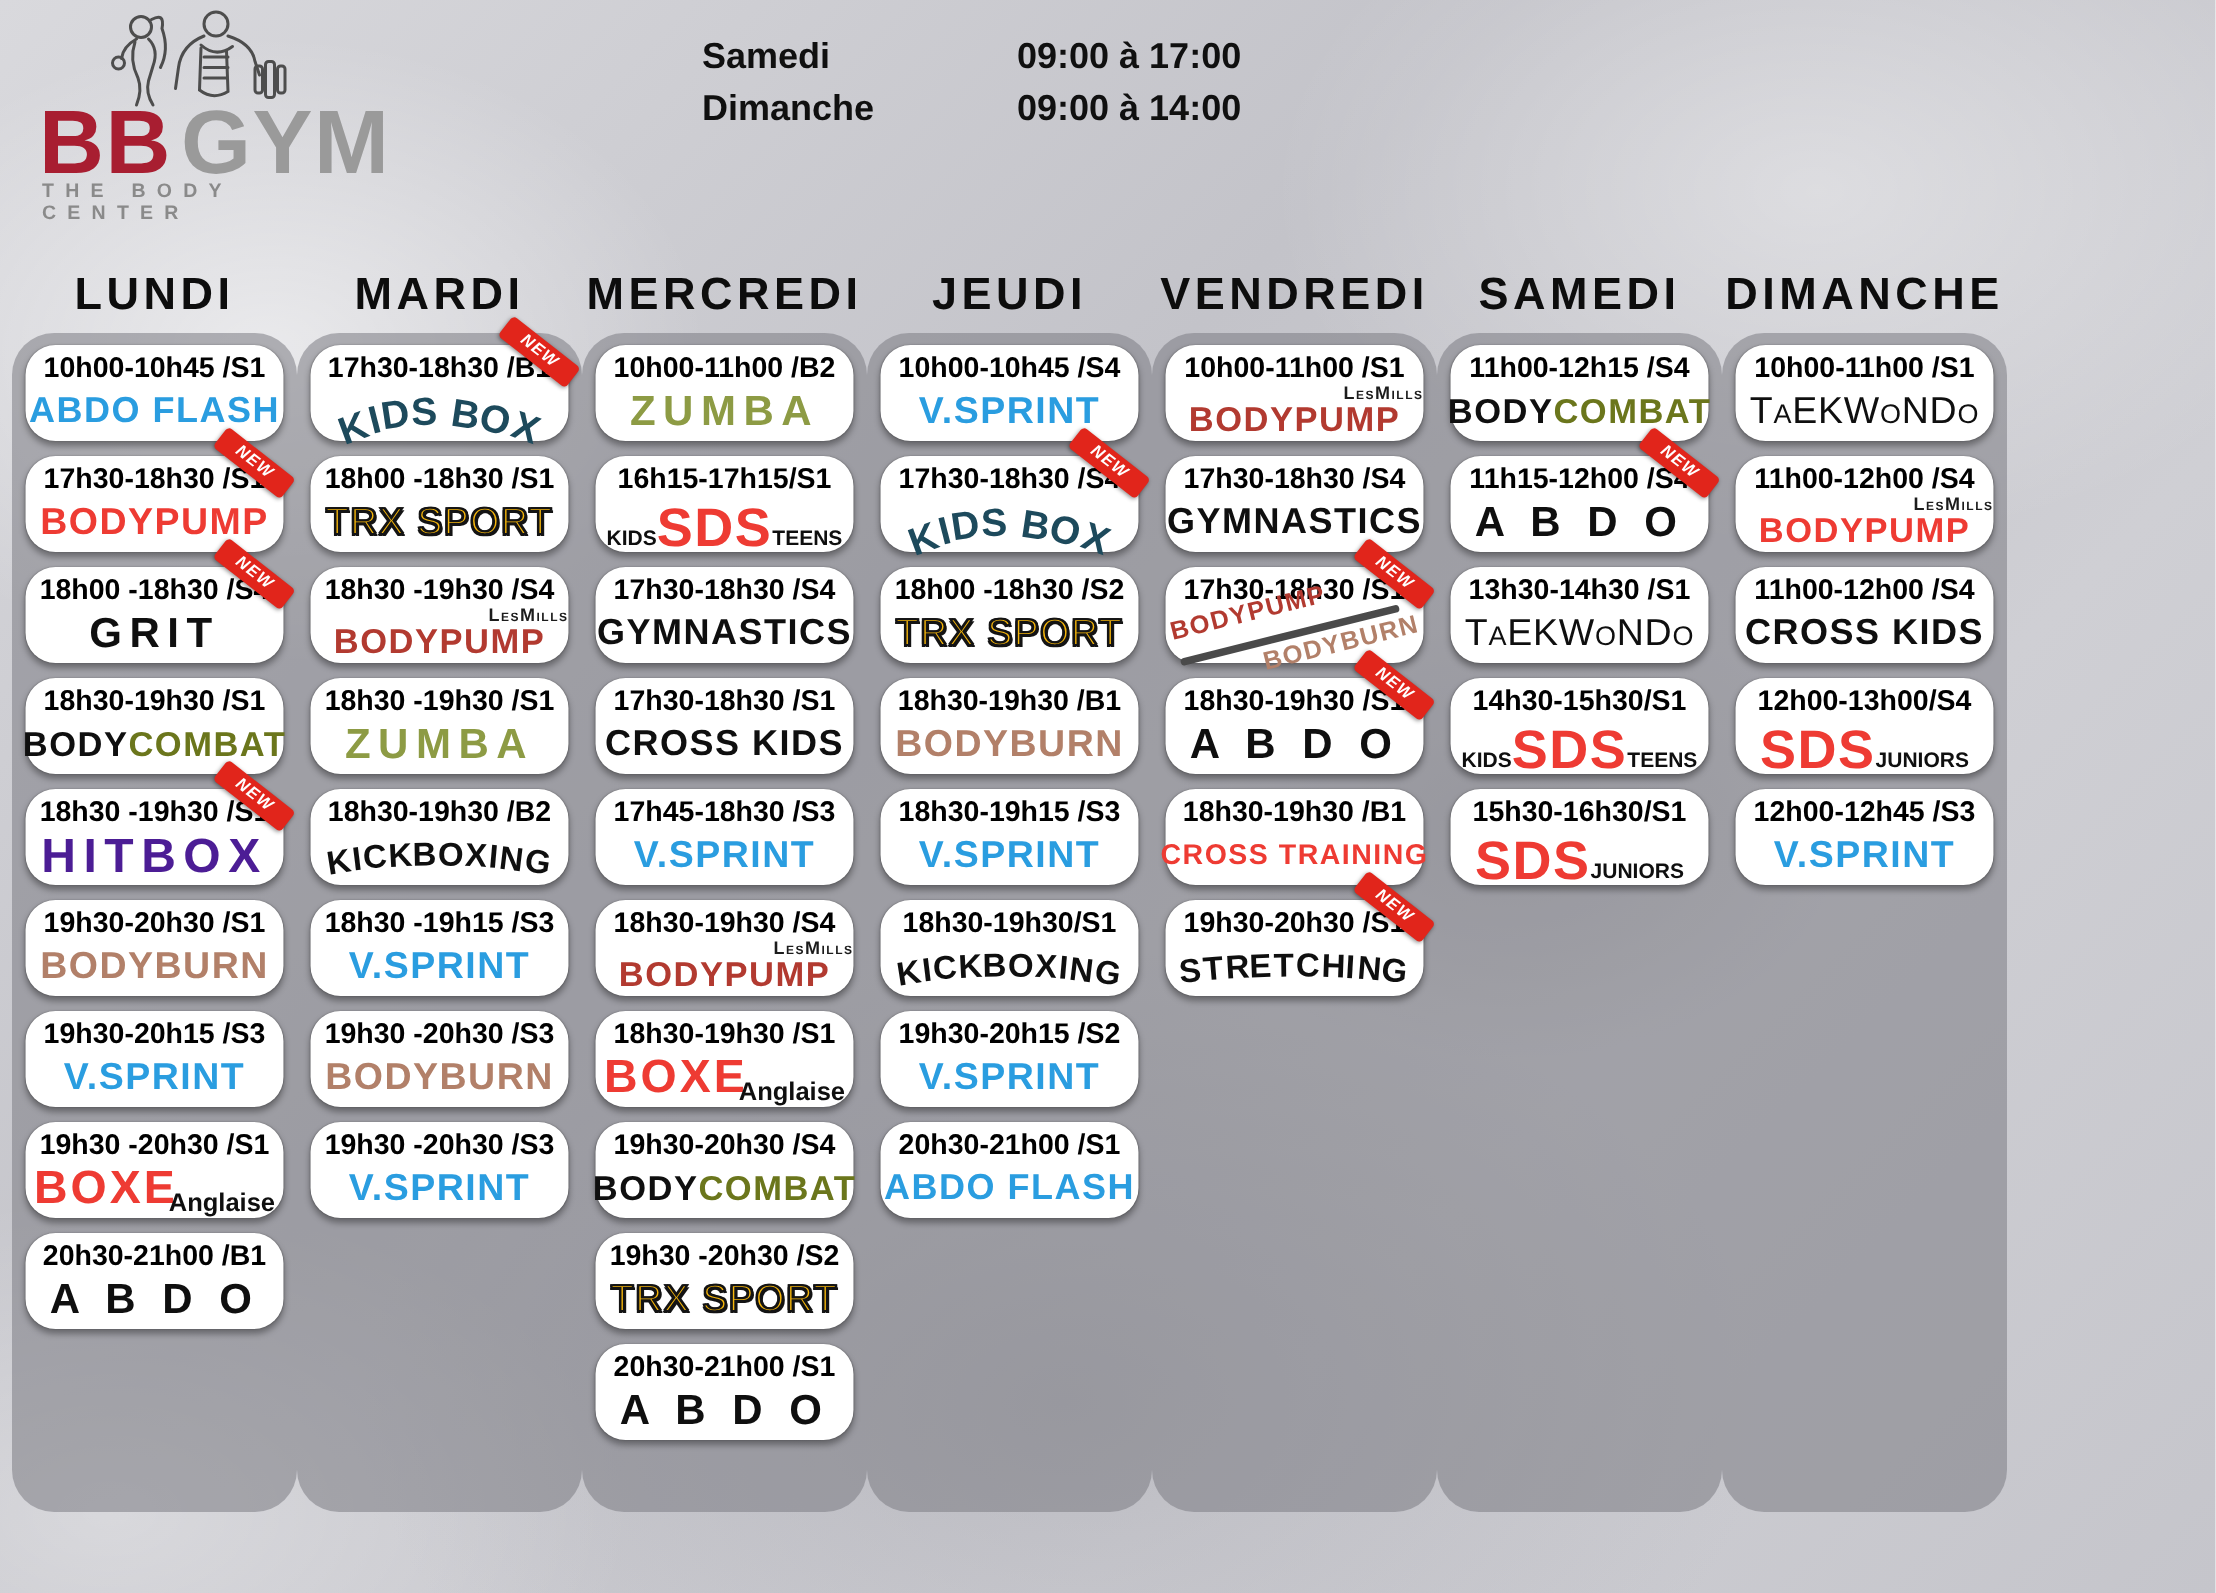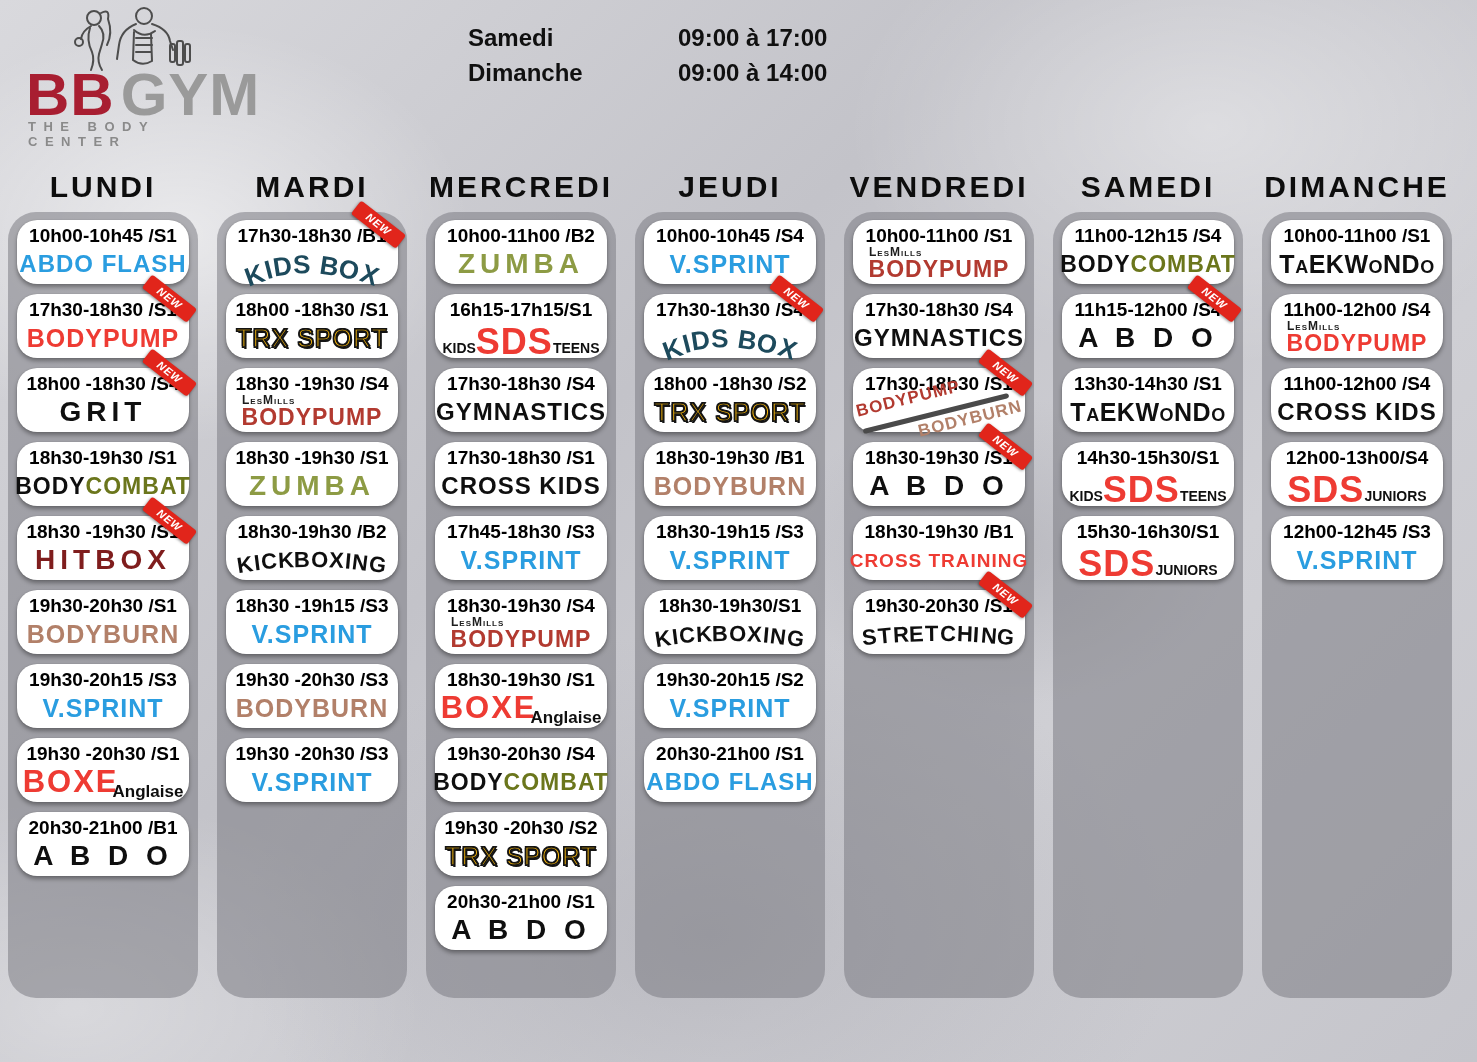--- a/index.html
+++ b/index.html
@@ -24,60 +24,60 @@
   .logo-gym { margin-left:6px; }
   .logo-tagline { font-size:13px; font-weight:bold; letter-spacing:7.5px; margin-top:3px; margin-left:2px; }
 
   
   .hours { position:absolute; left:468px; top:24px; }
   .hours-row { display:flex; margin-bottom:7px; }
   .hours-label { width:210px; font-size:24px; font-weight:bold; color:#101010; }
   .hours-time { font-size:24px; font-weight:bold; color:#101010; }
 
   
-  .board { position:absolute; left:8px; top:166px; display:flex; gap:19px; }
+  .board { position:absolute; left:8px; top:176px; display:flex; }
   .day-col { width:190px; }
   .day-header { font-size:30px; font-weight:bold; letter-spacing:3px; color:#0d0d0d;
     text-align:center; white-space:nowrap; height:42px; line-height:42px; }
   .day-panel { margin-top:4px; height:786px; border-radius:28px;
     background:rgba(124,124,131,.55); padding:8px 9px; }
 
   
   .card { position:relative; width:172px; height:64px; background:#fff; border-radius:20px;
     margin-bottom:10px; padding-top:5px;
     box-shadow:0 3px 4px rgba(0,0,0,.35), 0 0 1px rgba(0,0,0,.3); }
   .time { font-size:19px; font-weight:bold; color:#000; text-align:center; line-height:21px; white-space:nowrap; }
   .cbody { display:flex; align-items:center; justify-content:center; height:36px; position:relative; }
   .nm { font-weight:bold; letter-spacing:1px; white-space:nowrap; line-height:1; }
   .wide { letter-spacing:5px; }
   .arch span { display:inline-block; }
 
   
   .lm-body { display:block; height:36px; }
   .lm-brand { font-size:12px; font-weight:bold; letter-spacing:1px; color:#1c1c1c;
-    text-align:left; margin-left:16px; line-height:12px; font-variant:small-caps; }
+    text-align:right; margin-left:16px; line-height:12px; font-variant:small-caps; }
   .lm-name { text-align:center; font-weight:bold; font-size:23px; letter-spacing:1px; line-height:23px; }
 
   
   .boxe-big { font-size:31px; font-weight:bold; letter-spacing:2px; line-height:28px; }
   .boxe-sub { font-size:17px; font-weight:bold; margin-left:-6px; align-self:flex-end;
     position:relative; top:2px; }
 
   
   .sds-body { align-items:flex-end; }
   .sds-side { font-size:14px; font-weight:bold; color:#0f0f0f; line-height:15px; }
   .sds-big { font-size:36px; font-weight:bold; letter-spacing:1px; line-height:28px; }
 
   
   .trx { font-size:25px; font-weight:normal; letter-spacing:1px;
     -webkit-text-stroke:1.4px #141414;
     text-shadow:1.5px 1.5px 0 #141414, -1px -1px 0 #141414, 1px -1px 0 #141414, -1px 1px 0 #141414; }
 
   
-  .tk { font-size:25px; font-weight:bold; letter-spacing:.5px; }
+  .tk { font-size:25px; font-weight:normal; letter-spacing:.5px; }
   .tk .tk-sm { font-size:.72em; }
 
   
   .split { }
   .split-a { position:absolute; left:2px; top:-5px; transform:rotate(-14deg);
     font-size:17px; font-weight:bold; letter-spacing:1px; }
   .split-line { position:absolute; left:8px; top:17px; width:150px; height:5px;
     background:#4a4a4a; border-radius:3px; transform:rotate(-14deg); }
   .split-b { position:absolute; right:2px; top:15px; transform:rotate(-14deg);
     font-size:17px; font-weight:bold; letter-spacing:1px; }
@@ -160,21 +160,21 @@
         <div class="card">
           <div class="time">18h30-19h30 /S1</div>
           <div class="cbody">
             <span class="nm" style="color: rgb(15, 15, 15); font-size: 23px;">BODY</span>
             <span class="nm" style="color: rgb(107, 118, 28); font-size: 23px;">COMBAT</span>
           </div>
         </div>
         <div class="card">
           <div class="time">18h30 -19h30 /S1</div>
           <div class="cbody">
-            <span class="nm wide" style="color: #7f1d1d; font-size: 28px;">HITBOX</span>
+            <span class="nm wide" style="color: #4c1d95; font-size: 32px;">HITBOX</span>
           </div>
           <div class="badge" style="background: rgb(225, 37, 27);">NEW</div>
         </div>
         <div class="card">
           <div class="time">19h30-20h30 /S1</div>
           <div class="cbody">
             <span class="nm" style="color: rgb(178, 128, 105); font-size: 25px;">BODYBURN</span>
           </div>
         </div>
         <div class="card">

